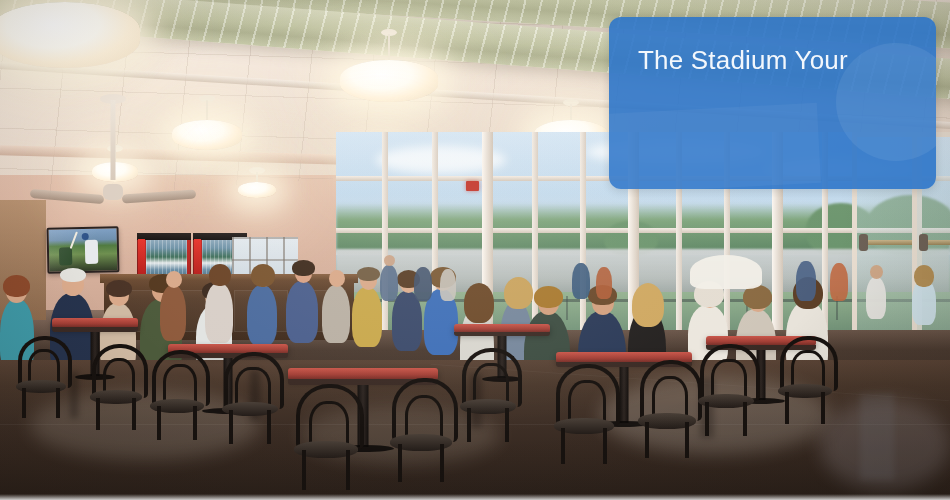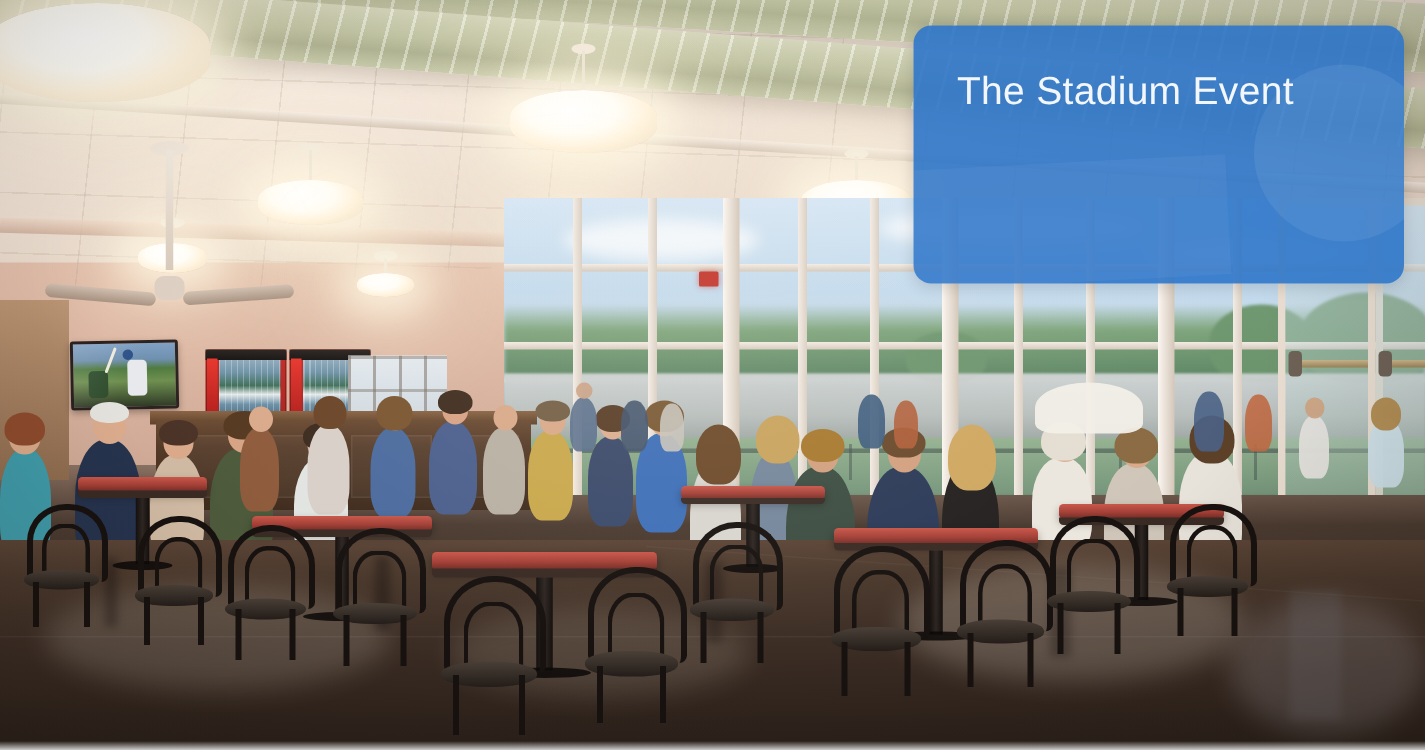--- a/index.html
+++ b/index.html
@@ -597,17 +597,17 @@
     </div>
 
     <div class="grade"></div>
     <div class="bottomfade"></div>
   </div>
 
   <div class="card">
     <div class="sheenpanel"></div>
     <div class="sheenpanel2"></div>
     <div class="card-inner">
-      <div class="subline">The Stadium Event</div>
+      <div class="subline">The Stadium Your</div>
     </div>
   </div>
 
 </div>
 
 </body></html>

